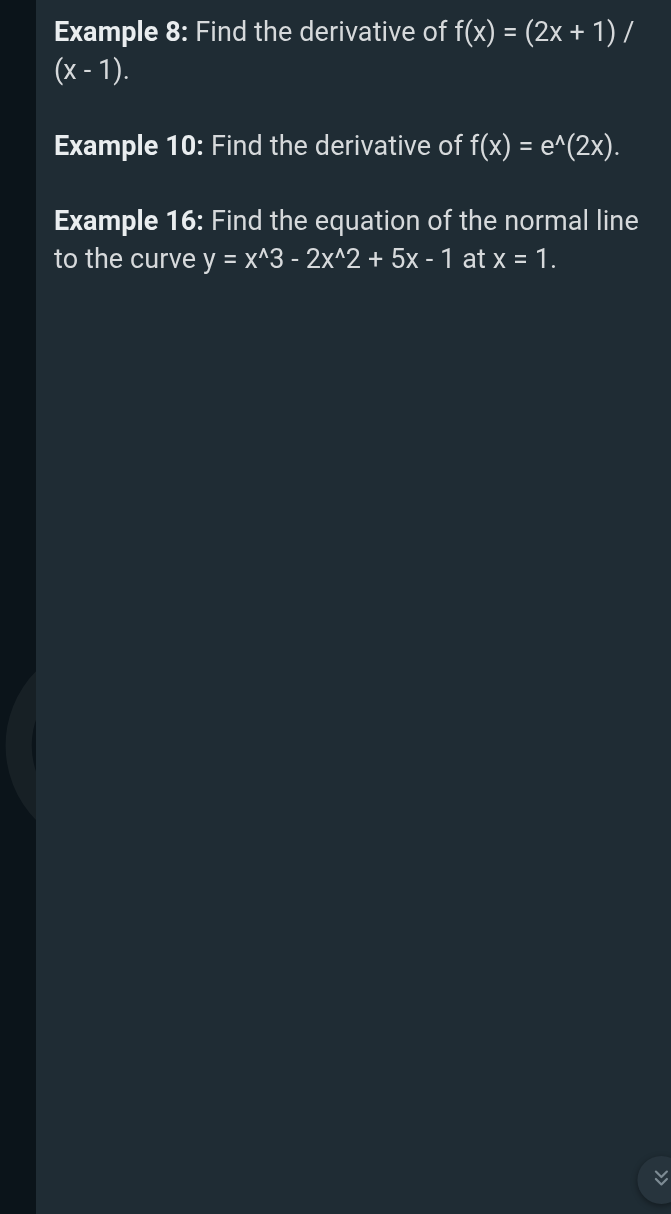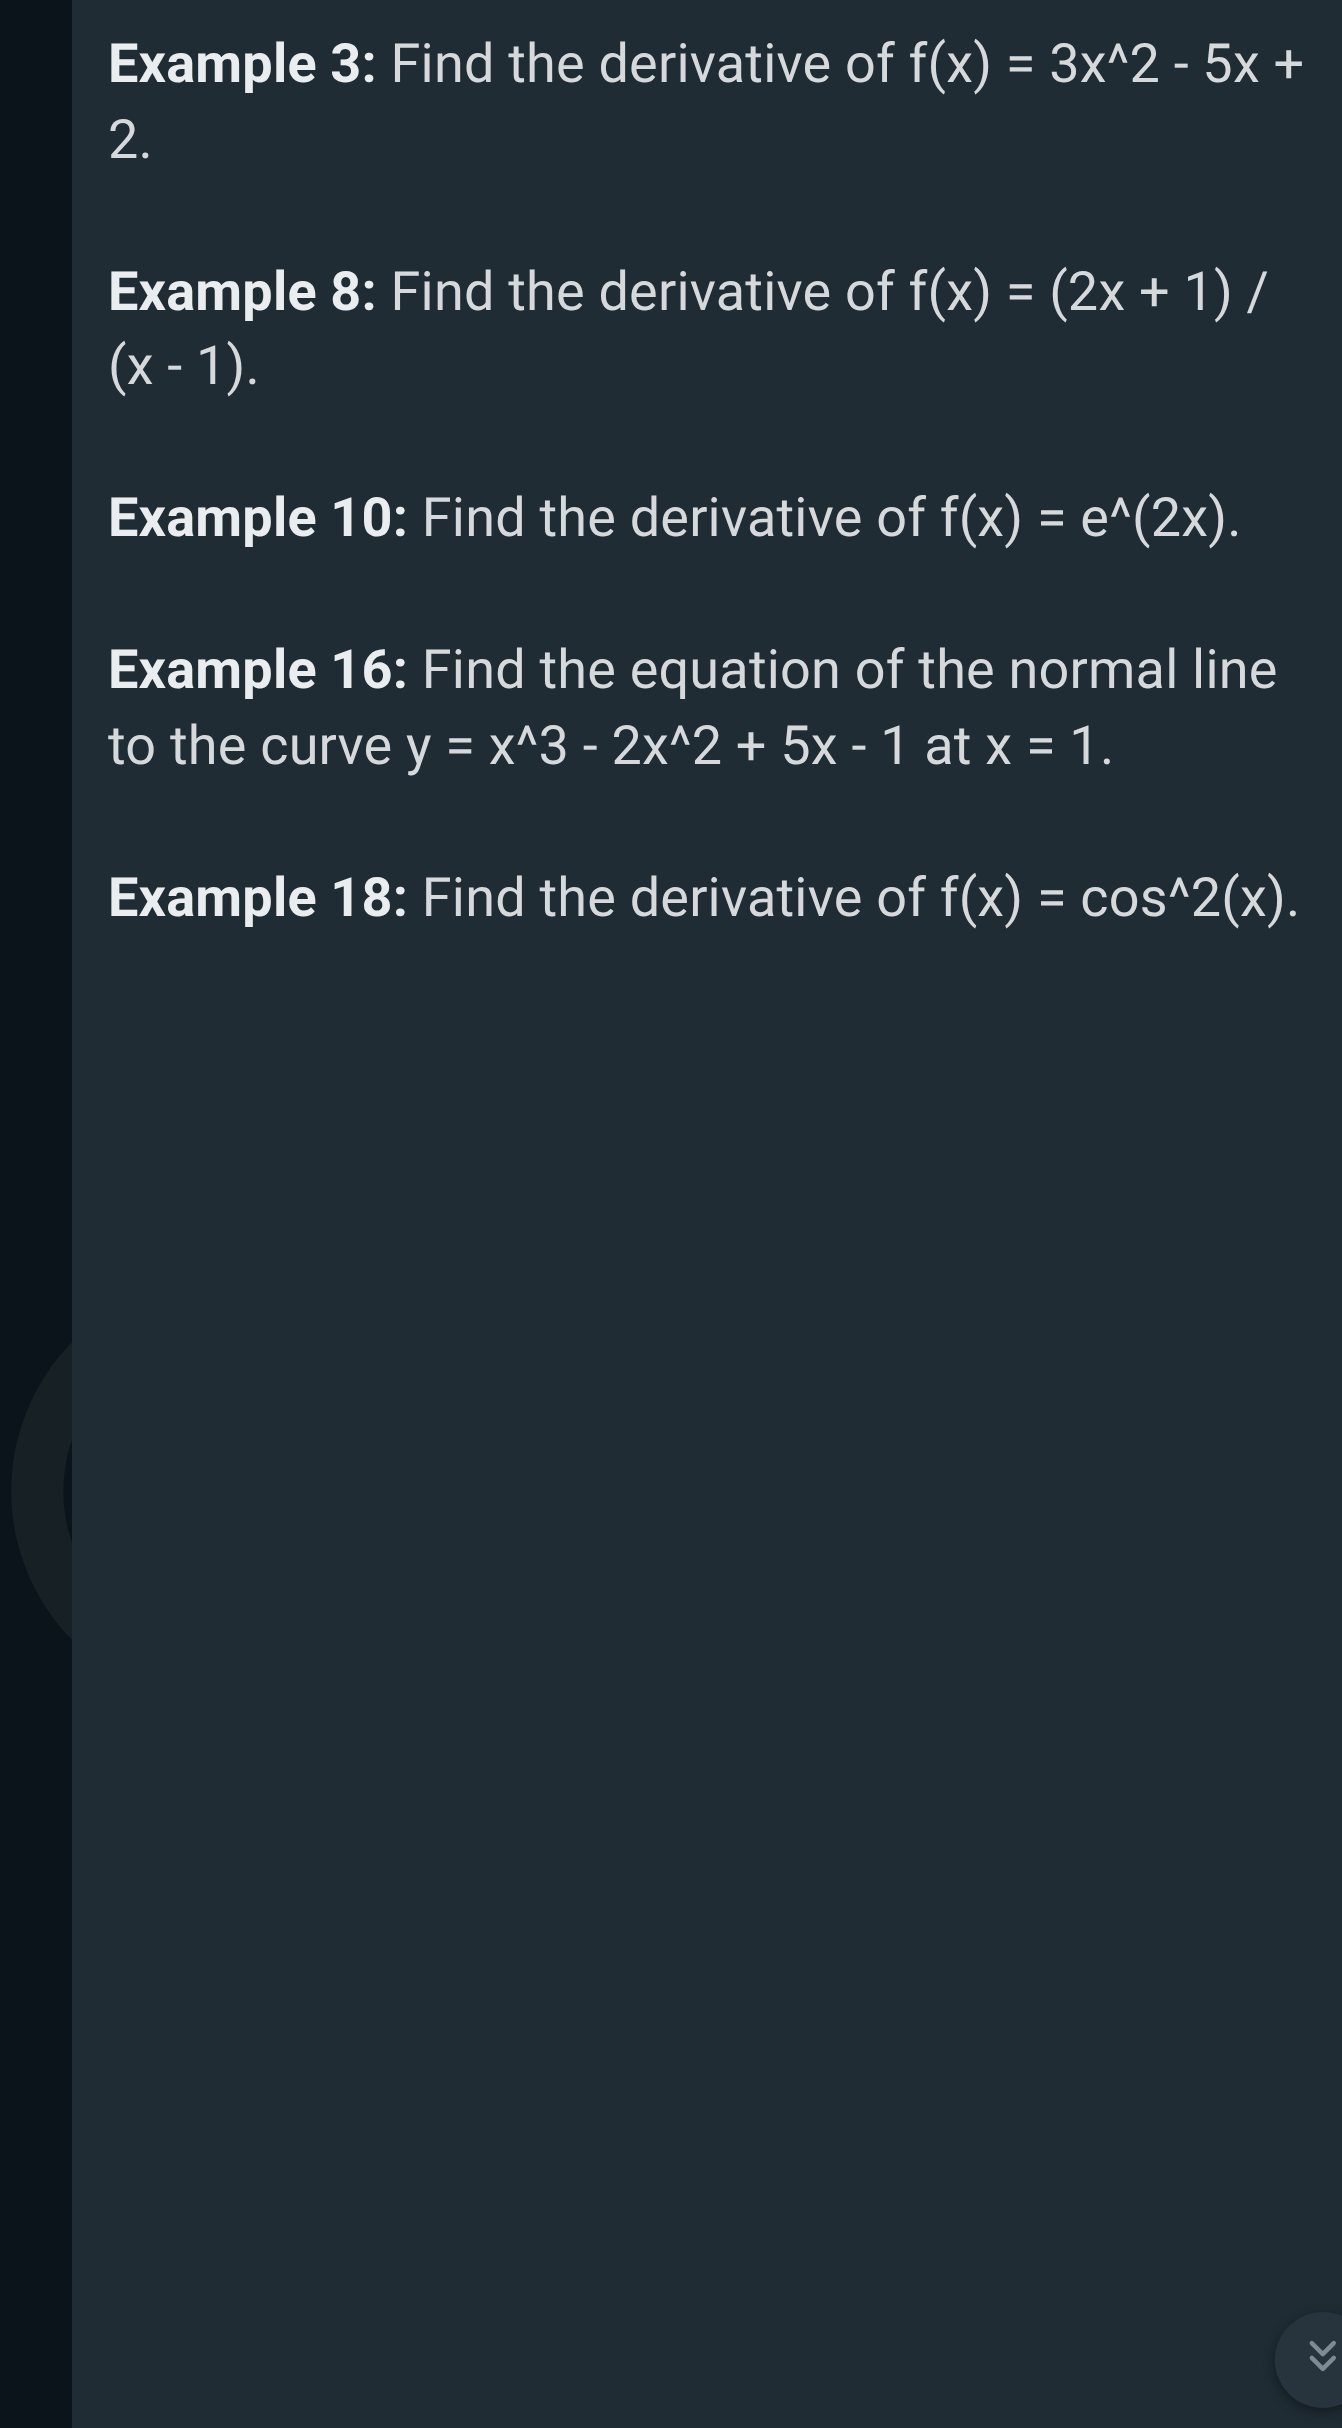--- a/index.html
+++ b/index.html
@@ -100,33 +100,27 @@
         <path d="M2 1190 q10 -12 20 0"></path>
       </g>
     </svg>
   </div>
 </div>
 
 <div class="strip"></div>
 
 <div class="content">
   <div class="example">
-    <b>Example 3:</b><span> Find the derivative of f(x) = 3x^2 - 5x + 2.</span>
-  </div>
-  <div class="example">
     <b>Example 8:</b><span> Find the derivative of f(x) = (2x + 1) / (x - 1).</span>
   </div>
   <div class="example">
     <b>Example 10:</b><span> Find the derivative of f(x) = e^(2x).</span>
   </div>
   <div class="example">
     <b>Example 16:</b><span> Find the equation of the normal line to the curve y = x^3 - 2x^2 + 5x - 1 at x = 1.</span>
-  </div>
-  <div class="example">
-    <b>Example 18:</b><span> Find the derivative of f(x) = cos^2(x).</span>
   </div>
 </div>
 
 <div class="scroll-fab">
   <span>
     <svg viewBox="0 0 24 24" fill="none" stroke="#7d8b94" stroke-width="2.4" stroke-linecap="round" stroke-linejoin="round">
       <polyline points="6 5 12 11 18 5"></polyline>
       <polyline points="6 13 12 19 18 13"></polyline>
     </svg>
   </span>

